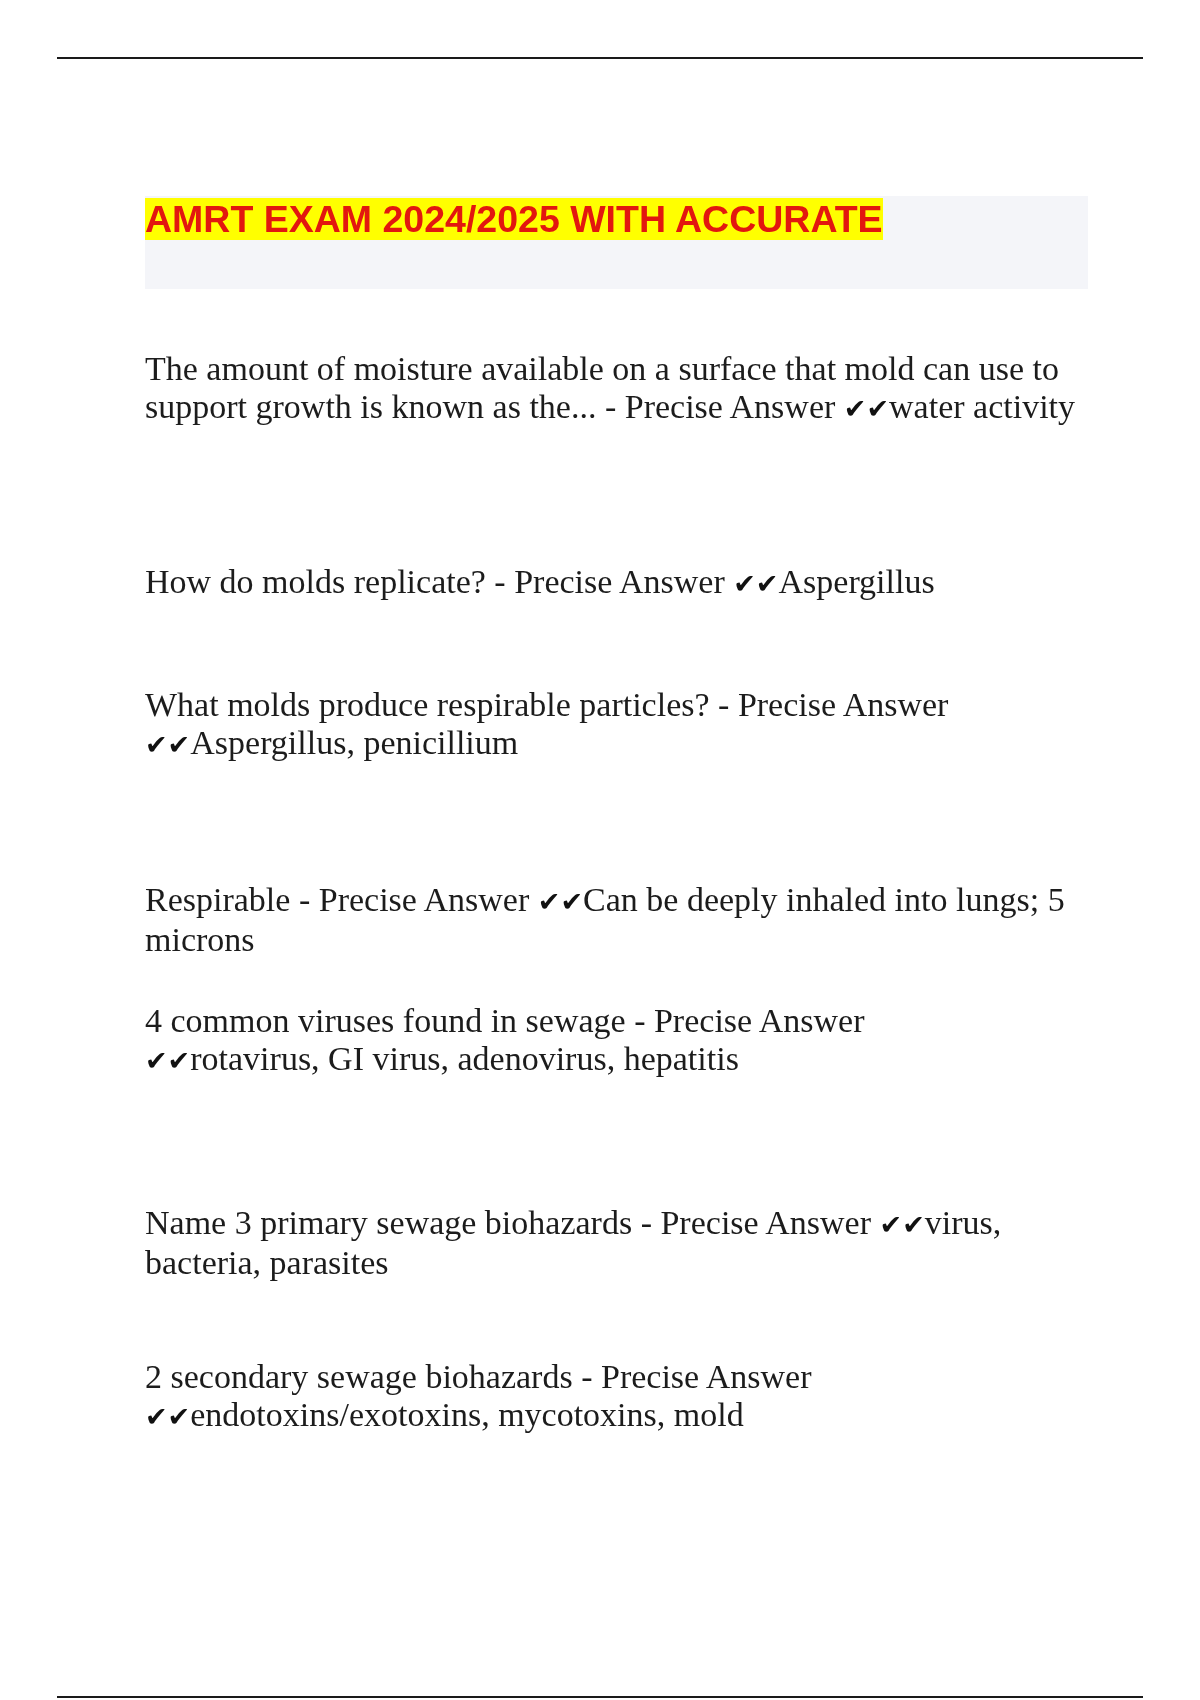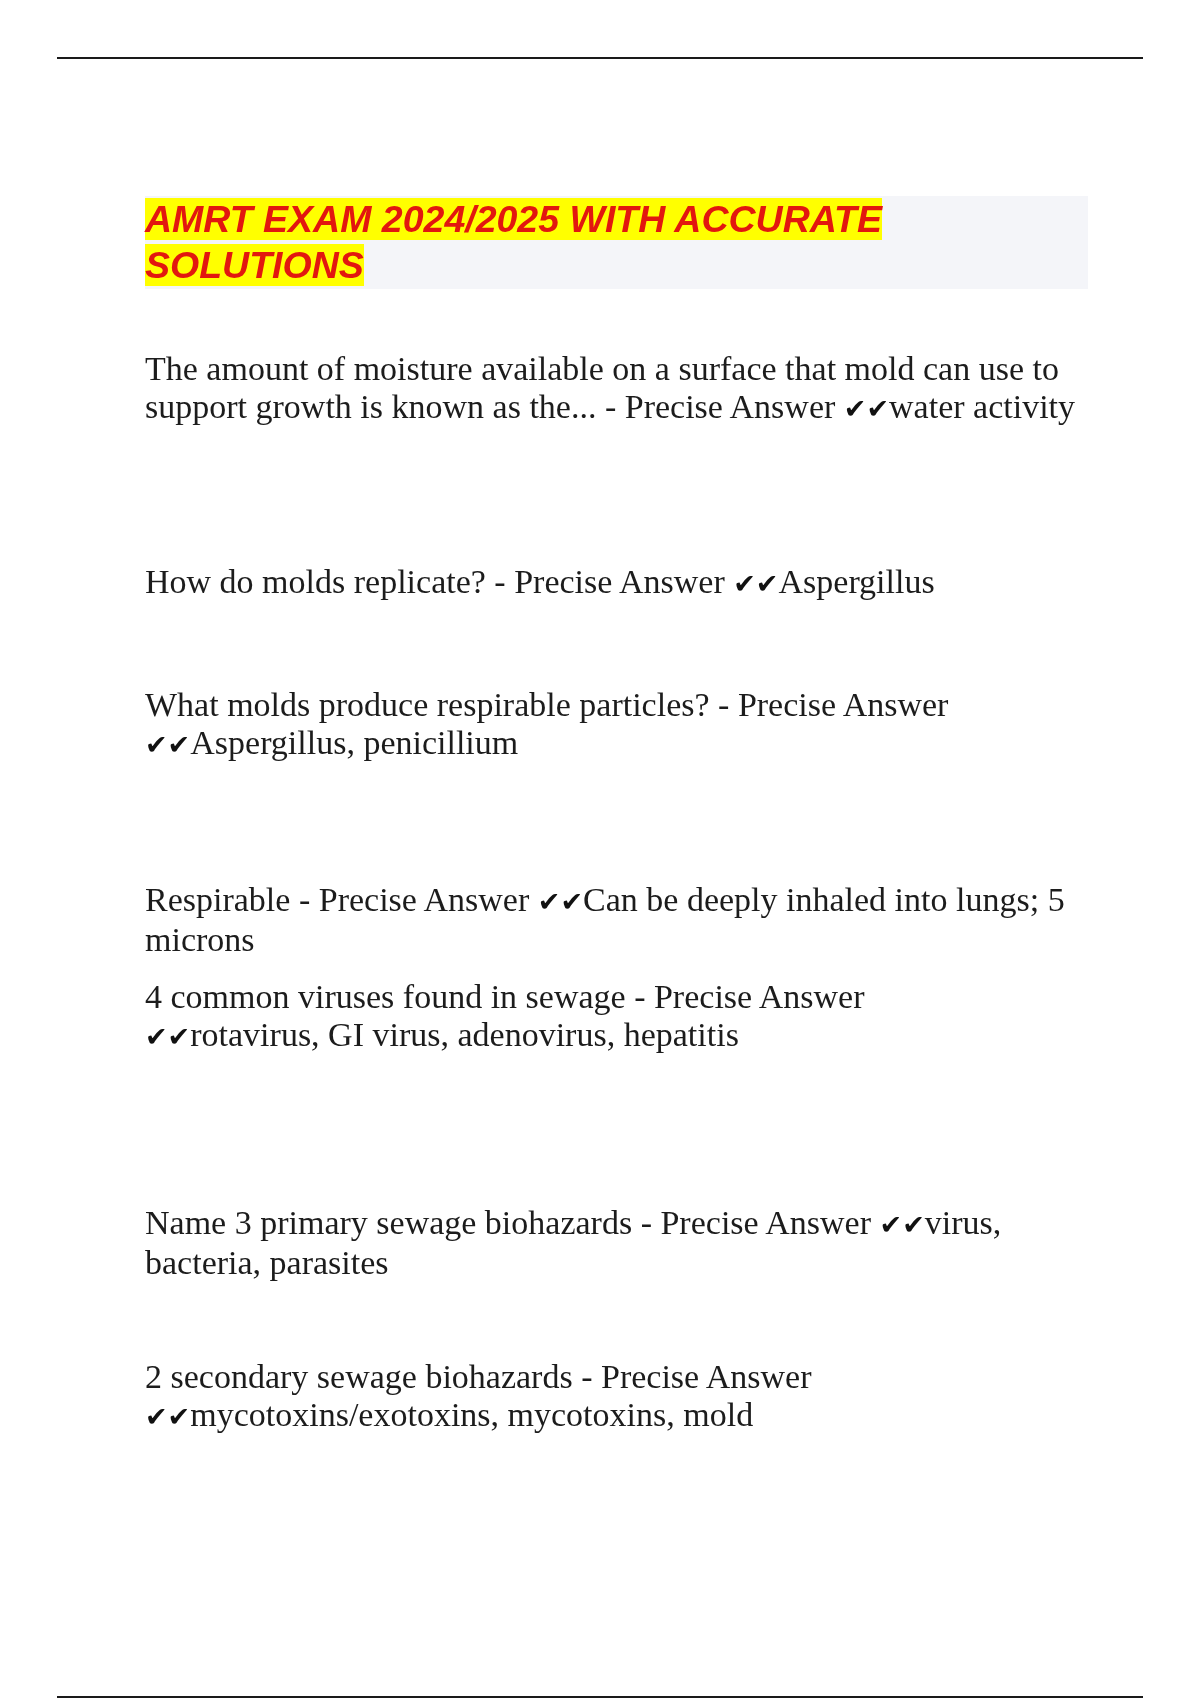--- a/index.html
+++ b/index.html
@@ -3,21 +3,20 @@
   <meta charset="utf-8">
   <style>
     html, body { margin: 0; padding: 0; background: #ffffff; }
     body { width: 1200px; height: 1700px; position: relative; overflow: hidden; }
     .rule { position: absolute; left: 57px; width: 1086px; height: 2px; background: #1a1a1a; }
     .rule.top { top: 57px; }
     .rule.bottom { top: 1696px; }
     .title-block {
       position: absolute; left: 145px; top: 196px; width: 943px; height: 93px;
       background: #f4f5f9;
-      font-style: italic;
     }
     .title {
       font-family: "Liberation Sans", sans-serif; font-weight: bold;
       font-size: 37.5px; line-height: 46px; color: #e2170f; margin: 0;
     }
     .title span { background: #ffff00; }
     .qa {
       position: absolute; left: 145px; width: 945px;
       font-family: "Liberation Serif", serif; font-size: 34px; line-height: 38px;
       color: #1c1c1c; margin: 0;
@@ -25,21 +24,20 @@
     .check { font-family: "DejaVu Sans", sans-serif; font-size: 27px; color: #111; }
   </style>
 </head>
 <body>
 
 <div class="rule top"></div>
 
 <div class="title-block">
   <p class="title">
     <span>AMRT EXAM 2024/2025 WITH ACCURATE</span><br>
-    <span>SOLUTIONS</span>
   </p>
 </div>
 
 <p class="qa" style="top:350px">
   <span>The amount of moisture available on a surface that mold can use to support growth is known as the...</span>
   <span>- Precise Answer</span>
   <span class="check">✔✔</span><span>water activity</span>
 </p>
 
 <p class="qa" style="top:563px">
@@ -53,31 +51,31 @@
   <span>- Precise Answer</span><br>
   <span class="check">✔✔</span><span>Aspergillus, penicillium</span>
 </p>
 
 <p class="qa" style="top:881px">
   <span>Respirable</span>
   <span>- Precise Answer</span>
   <span class="check">✔✔</span><span>Can be deeply inhaled into lungs; 5 microns</span>
 </p>
 
-<p class="qa" style="top:978px">
+<p class="qa" style="top:1002px">
   <span>4 common viruses found in sewage</span>
   <span>- Precise Answer</span><br>
   <span class="check">✔✔</span><span>rotavirus, GI virus, adenovirus, hepatitis</span>
 </p>
 
 <p class="qa" style="top:1204px">
   <span>Name 3 primary sewage biohazards</span>
   <span>- Precise Answer</span>
   <span class="check">✔✔</span><span>virus, bacteria, parasites</span>
 </p>
 
 <p class="qa" style="top:1358px">
   <span>2 secondary sewage biohazards</span>
   <span>- Precise Answer</span><br>
-  <span class="check">✔✔</span><span>mycotoxins/exotoxins, mycotoxins, mold</span>
+  <span class="check">✔✔</span><span>endotoxins/exotoxins, mycotoxins, mold</span>
 </p>
 
 <div class="rule bottom"></div>
 
 </body></html>

